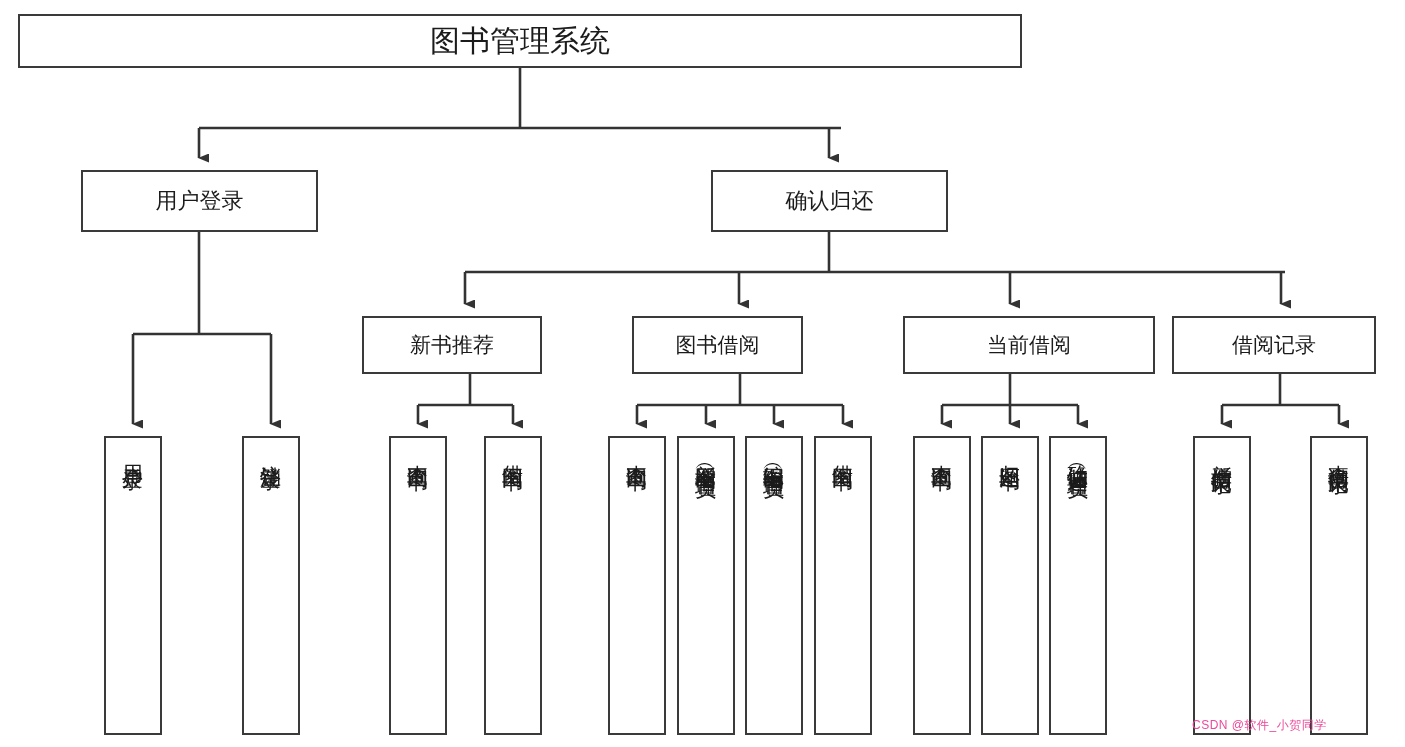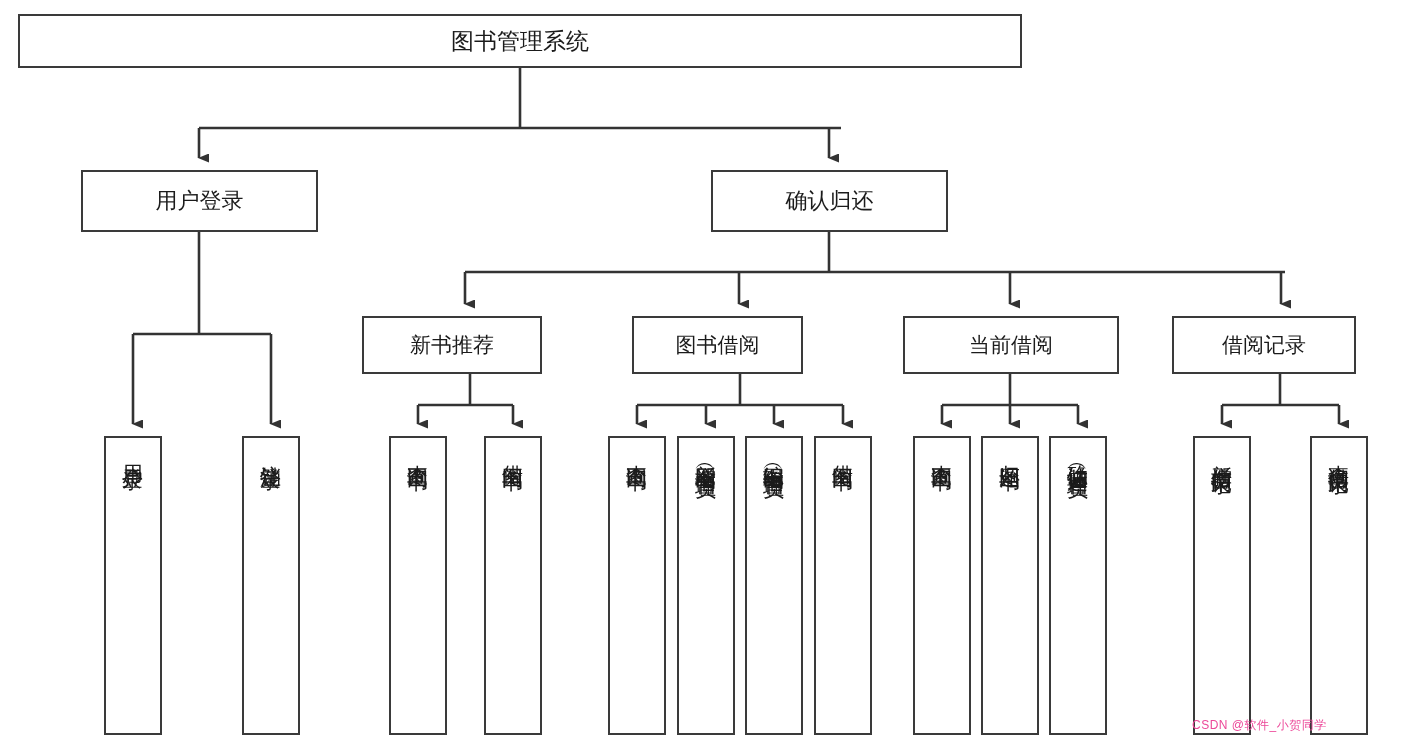--- a/index.html
+++ b/index.html
@@ -38,21 +38,21 @@
   }
   .node-label {
     display: block;
     text-align: center;
     line-height: 1.22;
     color: #1b1b1b;
     white-space: pre-line;
   }
   
   .node.level-root .node-label {
-    font-size: 23px;
+    font-size: 30px;
   }
   .node.level-1 .node-label {
     font-size: 22px;
   }
   .node.level-2 .node-label {
     font-size: 21px;
   }
   
   .node.leaf {
     align-items: flex-start;
@@ -155,25 +155,25 @@
   </div>
 
   <div class="node level-2" style="left:362px; top:316px; width:180px; height:58px;">
     <span class="node-label">新书推荐</span>
   </div>
 
   <div class="node level-2" style="left:632px; top:316px; width:171px; height:58px;">
     <span class="node-label">图书借阅</span>
   </div>
 
-  <div class="node level-2" style="left:903px; top:316px; width:216px; height:58px;">
+  <div class="node level-2" style="left:903px; top:316px; width:252px; height:58px;">
     <span class="node-label">当前借阅</span>
   </div>
 
-  <div class="node level-2" style="left:1172px; top:316px; width:184px; height:58px;">
+  <div class="node level-2" style="left:1172px; top:316px; width:204px; height:58px;">
     <span class="node-label">借阅记录</span>
   </div>
 
   <div class="node leaf" style="left:104px; top:436px; width:58px; height:299px;">
     <span class="node-label">用户登录</span>
   </div>
 
   <div class="node leaf" style="left:242px; top:436px; width:58px; height:299px;">
     <span class="node-label">注销登录</span>
   </div>

